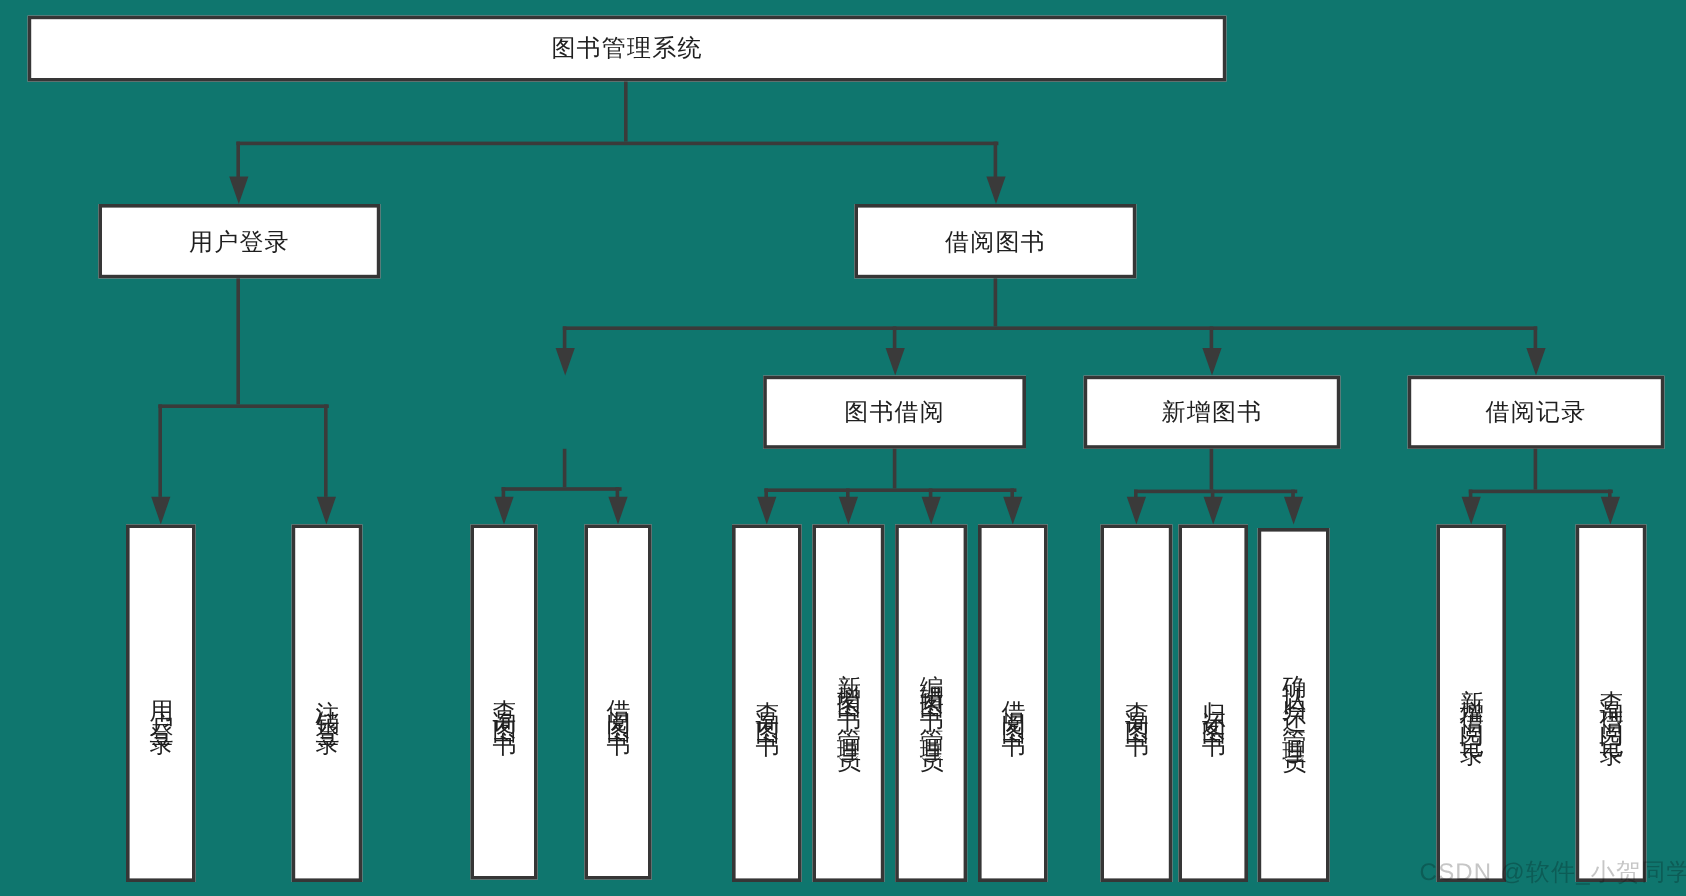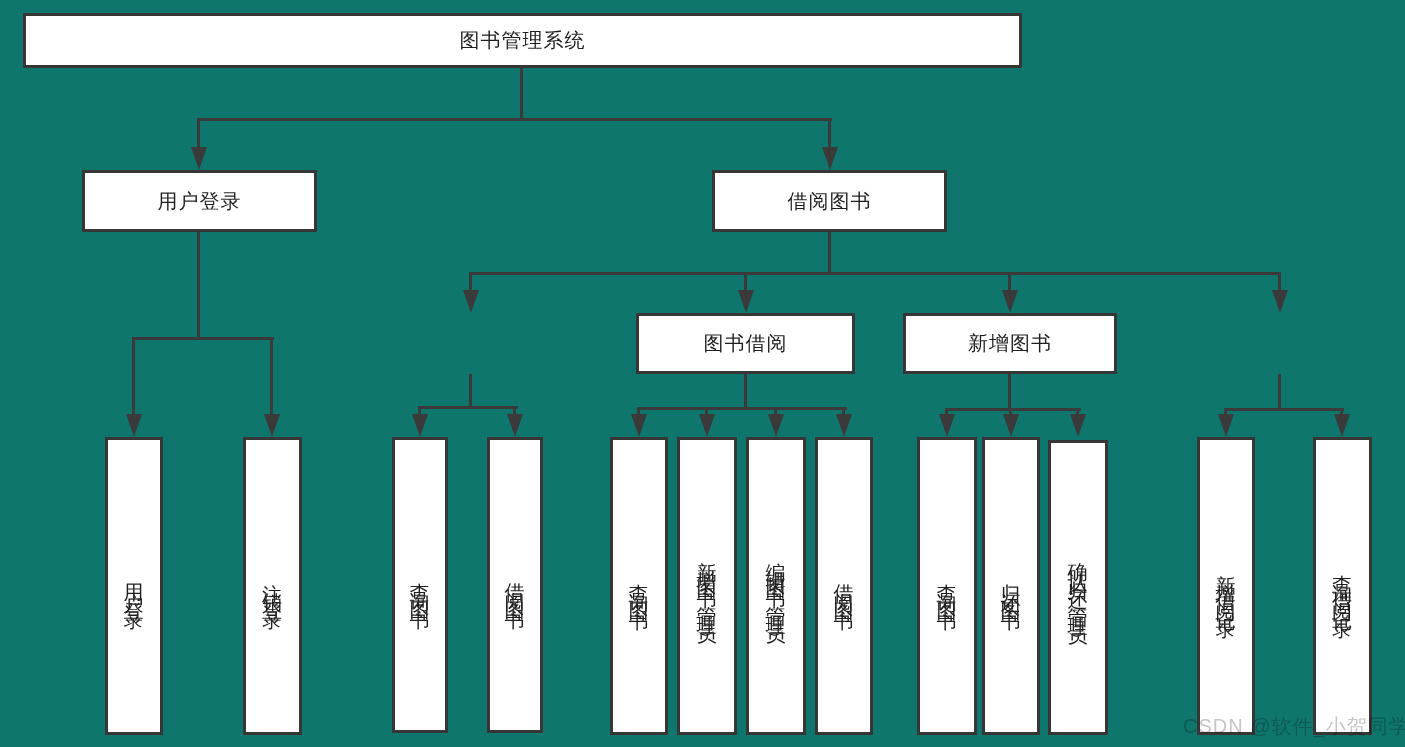--- a/index.html
+++ b/index.html
@@ -70,20 +70,23 @@
   <div class="vline" style="left:1008px;top:272px;height:19px"></div>
   <div class="arrow" style="left:1002px;top:290px"></div>
   <div class="vline" style="left:1278px;top:272px;height:19px"></div>
   <div class="arrow" style="left:1272px;top:290px"></div>
 
   <div class="node" style="left:636px;top:313px;width:219px;height:61px">
     <span class="lbl">图书借阅</span>
   </div>
   <div class="node" style="left:903px;top:313px;width:214px;height:61px">
     <span class="lbl">新增图书</span>
+  </div>
+  <div class="node" style="left:1173px;top:313px;width:214px;height:61px">
+    <span class="lbl">借阅记录</span>
   </div>
 
   <div class="vline" style="left:469px;top:374px;height:32px"></div>
   <div class="hline" style="left:418px;top:406px;width:100px"></div>
   <div class="vline" style="left:418px;top:406px;height:9px"></div>
   <div class="arrow" style="left:412px;top:414px"></div>
   <div class="vline" style="left:513px;top:406px;height:9px"></div>
   <div class="arrow" style="left:507px;top:414px"></div>
 
   <div class="vline" style="left:744px;top:374px;height:33px"></div>

